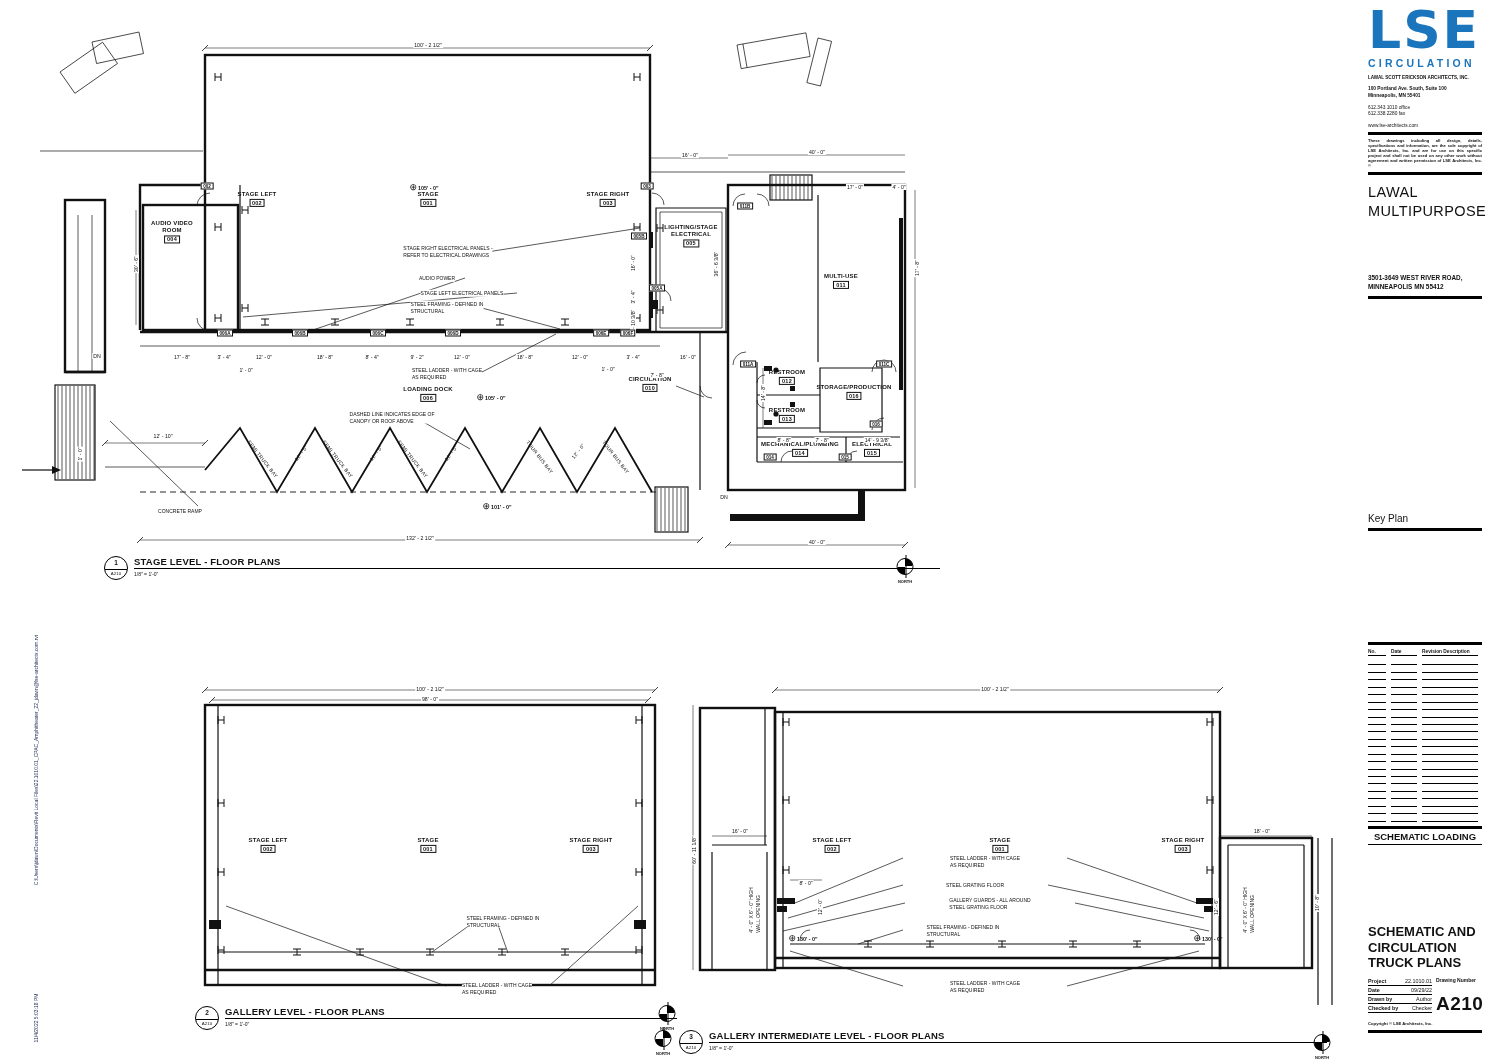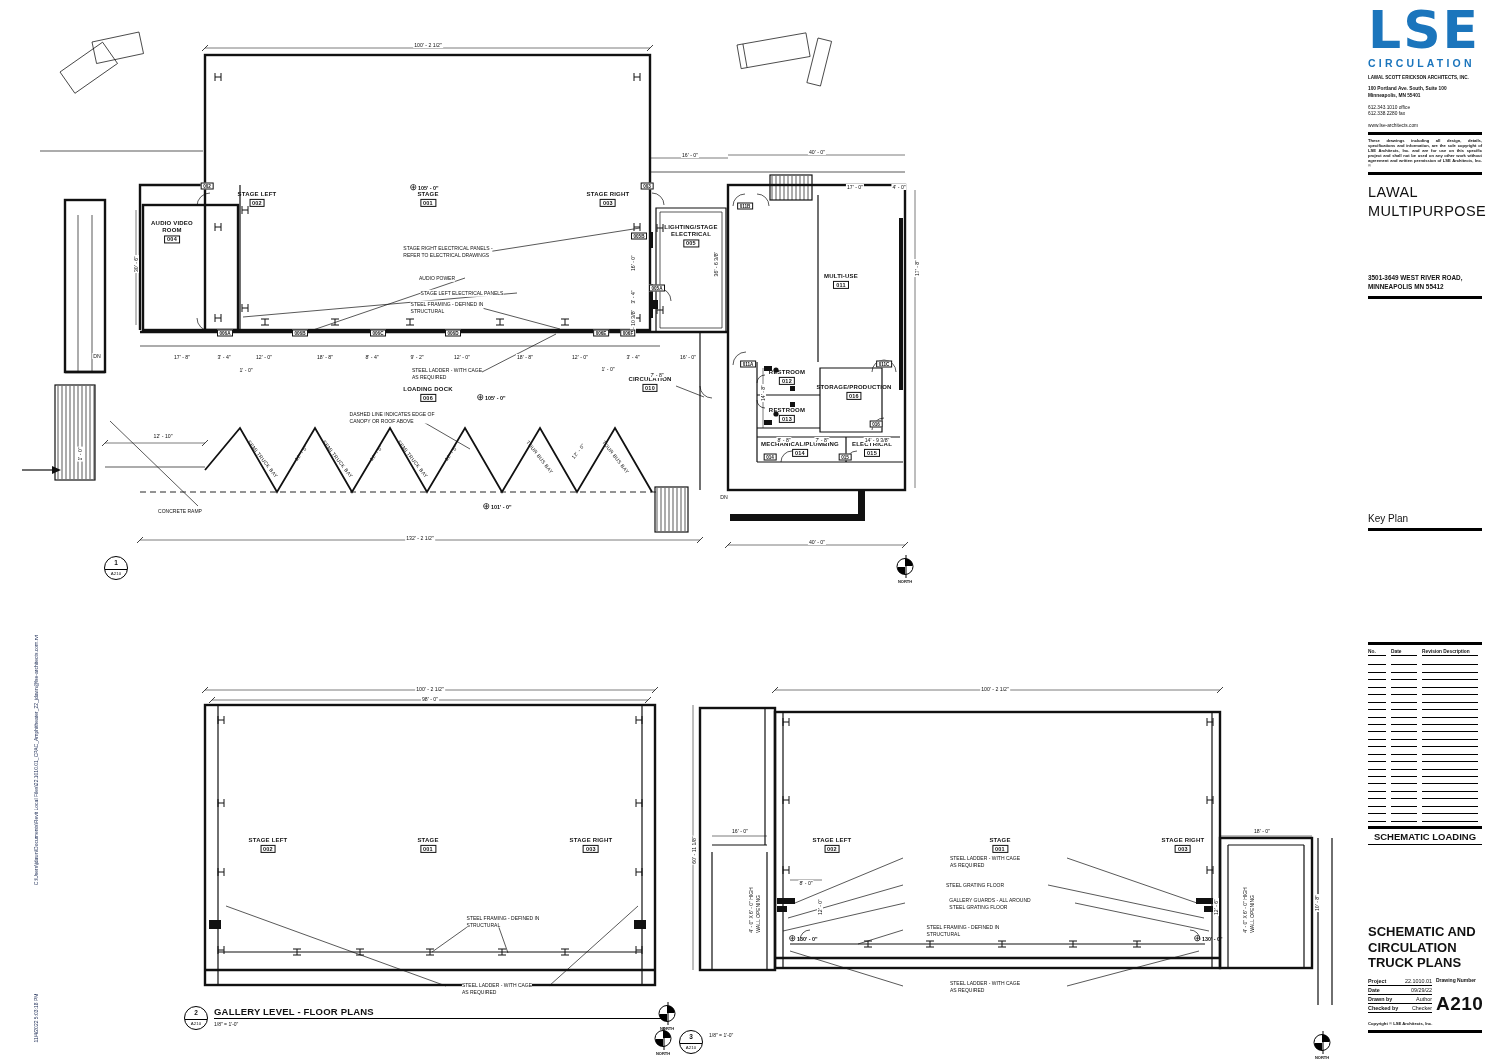--- a/index.html
+++ b/index.html
@@ -600,39 +600,44 @@
         <div class="ncirc"></div>
         <div class="nlab">NORTH</div>
       </div>
     </div>
 
   <div class="ptitle" style="left:104px;top:556px">
     <div class="tcirc">
       <span class="tn">1</span>
       <span class="ts">A210</span>
     </div>
+    <div>
+      <div class="tmain" style="width:806px">STAGE LEVEL - FLOOR PLANS</div>
+      <div class="tscale">1/8" = 1'-0"</div>
+    </div>
   </div>
 
-  <div class="ptitle" style="left:184px;top:1006px">
+  <div class="ptitle" style="left:195px;top:1006px">
     <div class="tcirc">
       <span class="tn">2</span>
       <span class="ts">A210</span>
     </div>
     <div>
       <div class="tmain" style="width:452px">GALLERY LEVEL - FLOOR PLANS</div>
       <div class="tscale">1/8" = 1'-0"</div>
     </div>
   </div>
 
   <div class="ptitle" style="left:679px;top:1030px">
     <div class="tcirc">
       <span class="tn">3</span>
       <span class="ts">A210</span>
     </div>
     <div>
+      <div class="tmain" style="width:618px">GALLERY INTERMEDIATE LEVEL - FLOOR PLANS</div>
       <div class="tscale">1/8" = 1'-0"</div>
     </div>
   </div>
 
   <div class="edge" style="left:36px;top:760px">C:\Users\jdawn\Documents\Revit Local Files\22.1010.01_CPAC_Amphitheater_22_jdawn@lse-architects.com.rvt</div>
   <div class="edge" style="left:36px;top:1018px">11/4/2022 5:03:18 PM</div>
 
   <div class="tb">
     <div class="inner" style="top:6px">
       <div class="logo">LSE</div>

